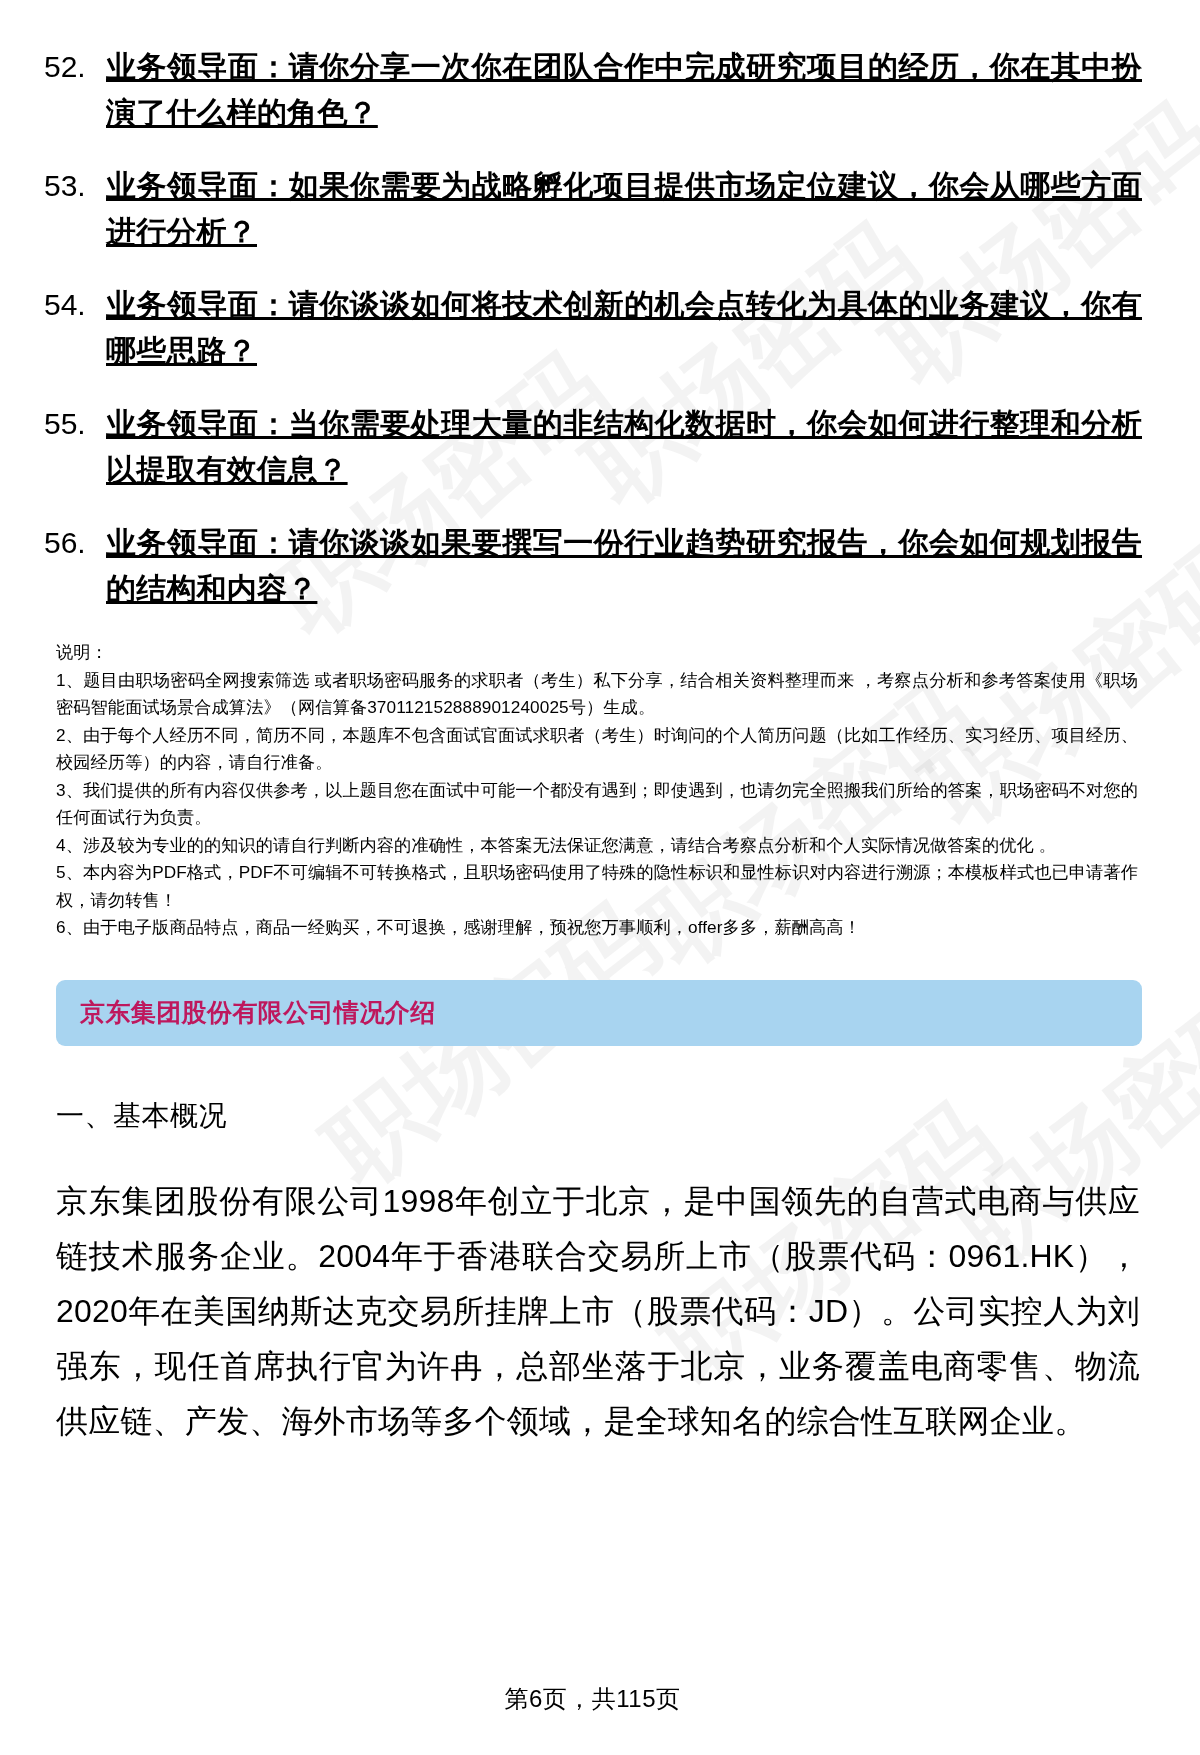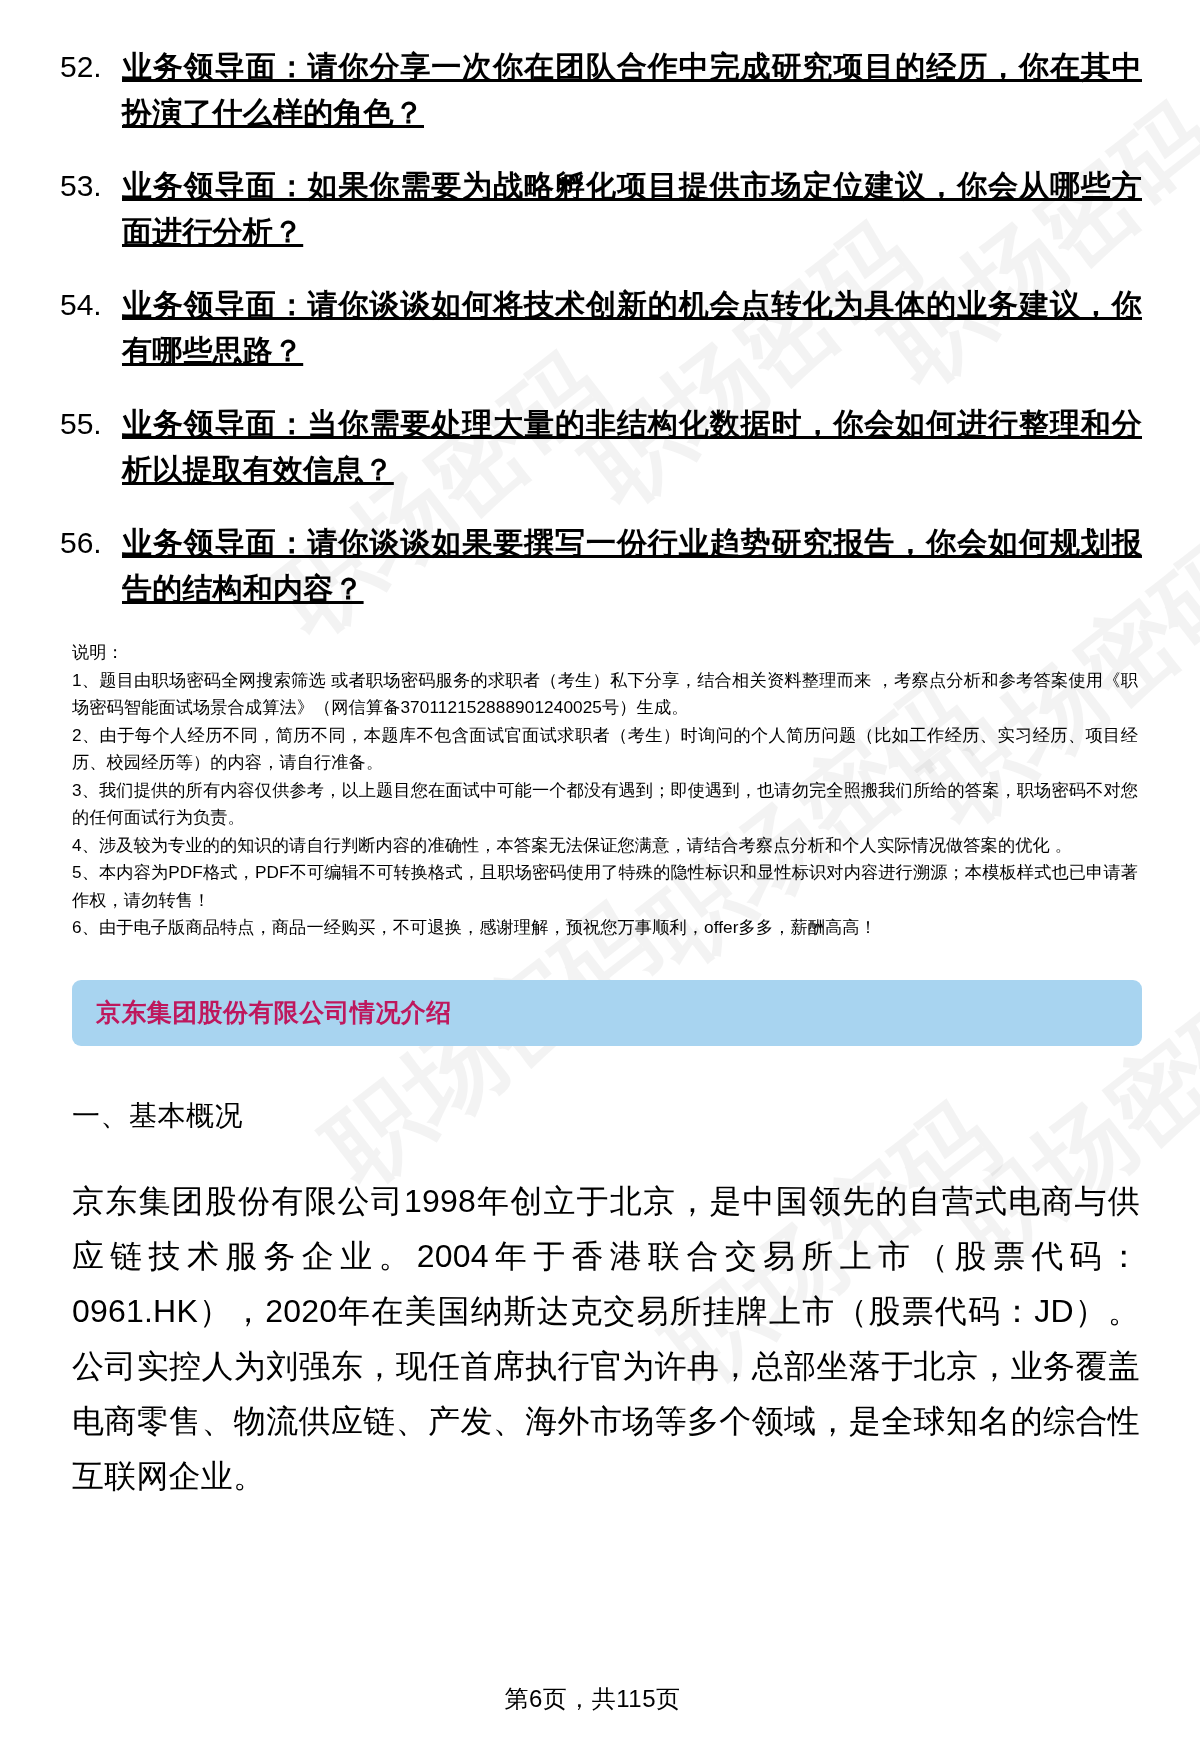--- a/index.html
+++ b/index.html
@@ -32,21 +32,21 @@
     font-family: "Liberation Sans", "DejaVu Sans", sans-serif;
   }
 
   
   .page {
     position: relative;
     z-index: 2;
     width: 1200px;
     height: 1434px;
     box-sizing: border-box;
-    padding: 44px 58px 0 60px;
+    padding: 44px 58px 0 44px;
   }
 
   
   .qlist {
     margin: 0;
     padding: 0;
     list-style: none;
   }
   .qitem {
     display: flex;

